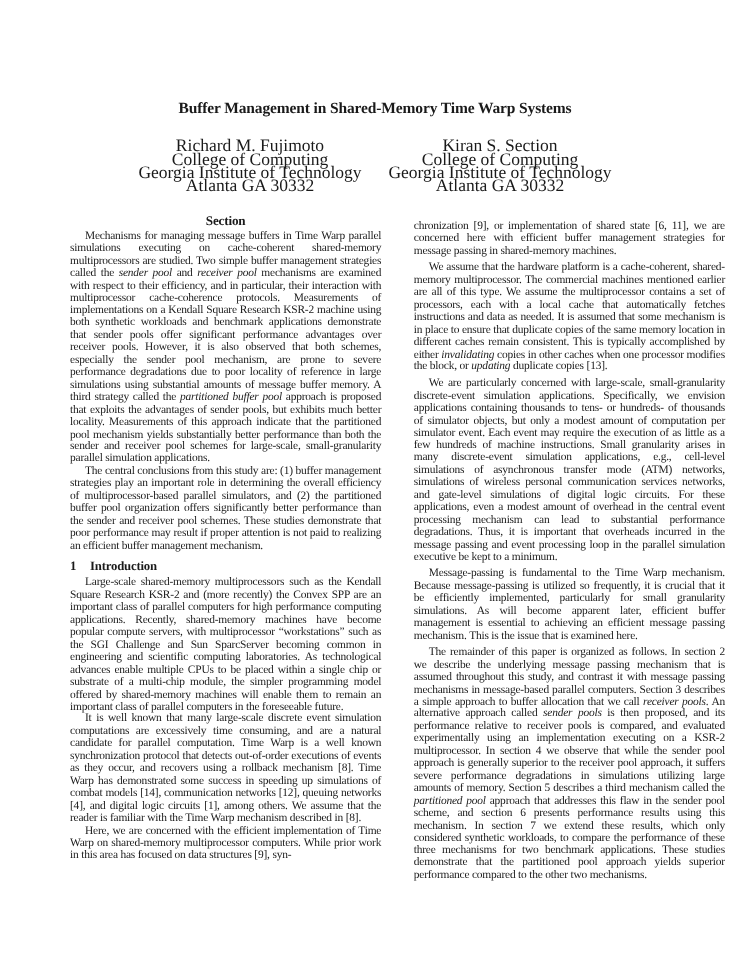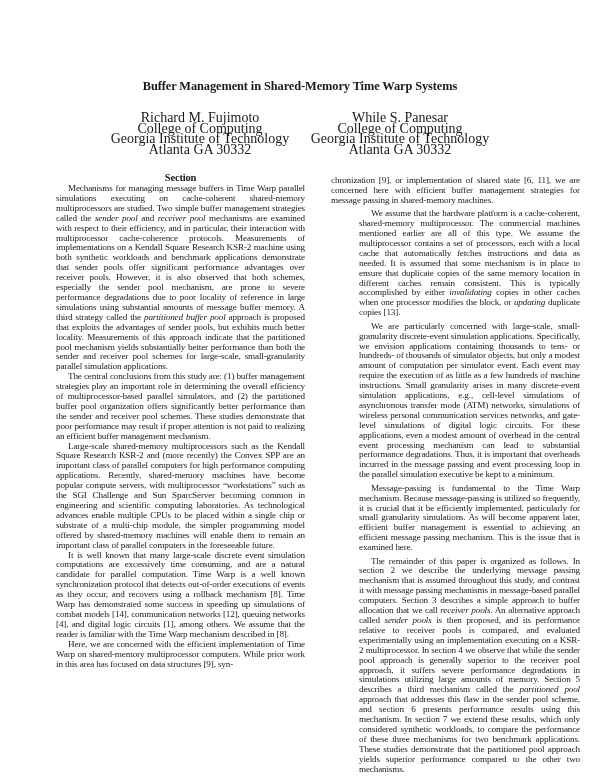--- a/index.html
+++ b/index.html
@@ -10,51 +10,52 @@
   .author { position: absolute; top: 113px; width: 200px; text-align: center;
             font-size: 14px; line-height: 10.6px; }
   .author.a1 { left: 100px; }
   .author.a2 { left: 300px; }
   .col { position: absolute; top: 172px; width: 249px; font-size: 9.15px; line-height: 9.9px;
          text-align: justify; letter-spacing: -0.15px; }
   .col.left { left: 56px; }
   .col.right { left: 331px; top: 176px; }
   .col p { margin: 0; text-indent: 12px; }
   .col p.noindent { text-indent: 0; }
-  .col p.gap { margin-top: 3.5px; margin-left: 28px; }
+  .col p.gap { margin-top: 3.5px; }
   .abs-head { text-align: center; font-weight: bold; font-size: 10.5px; line-height: 12px; margin: 0 0 0 0; }
   .sec-head { font-weight: bold; font-size: 10.2px; margin: 7px 0 3px 0; }
   .sec-head .num { display: inline-block; width: 16px; }
   em { font-style: italic; }
 </style>
 </head>
 <body>
 
 <div>
 
   <div class="title">Buffer Management in Shared-Memory Time Warp Systems</div>
 
   <div class="author a1">
     <div>Richard M. Fujimoto</div>
     <div>College of Computing</div>
     <div>Georgia Institute of Technology</div>
     <div>Atlanta GA  30332</div>
   </div>
   <div class="author a2">
-    <div>While S. Panesar</div>
+    <div>Kiran S. Section</div>
     <div>College of Computing</div>
     <div>Georgia Institute of Technology</div>
     <div>Atlanta GA  30332</div>
   </div>
 
   <div class="col left">
     <div class="abs-head">Section</div>
     <p><span>Mechanisms for managing message buffers in Time Warp parallel simulations executing on cache-coherent shared-memory multiprocessors are studied.  Two simple buffer management strategies called the </span><em>sender pool</em><span> and </span><em>receiver pool</em><span> mechanisms are examined with respect to their efficiency, and in particular, their interaction with multiprocessor cache-coherence protocols. Measurements of implementations on a Kendall Square Research KSR-2 machine using both synthetic workloads and benchmark applications demonstrate that sender pools offer significant performance advantages over receiver pools. However, it is also observed that both schemes, especially the sender pool mechanism, are prone to severe performance degradations due to poor locality of reference in large simulations using substantial amounts of message buffer memory. A third strategy called the </span><em>partitioned buffer pool</em><span> approach is proposed that exploits the advantages of sender pools, but exhibits much better locality.  Measurements of this approach indicate that the partitioned pool mechanism yields substantially better performance than both the sender and receiver pool schemes for large-scale, small-granularity parallel simulation applications.</span></p>
     <p>The central conclusions from this study are:  (1) buffer management strategies play an important role in determining the overall efficiency of multiprocessor-based parallel simulators, and (2) the partitioned buffer pool organization offers significantly better performance than the sender and receiver pool schemes. These studies demonstrate that poor performance may result if proper attention is not paid to realizing an efficient buffer management mechanism.</p>
 
+    <div class="sec-head"><span class="num">1</span><span>Introduction</span></div>
     <p>Large-scale shared-memory multiprocessors such as the Kendall Square Research KSR-2 and (more recently) the Convex SPP are an important class of parallel computers for high performance computing applications. Recently, shared-memory machines have become popular compute servers, with multiprocessor “workstations” such as the SGI Challenge and Sun SparcServer becoming common in engineering and scientific computing laboratories. As technological advances enable multiple CPUs to be placed within a single chip or substrate of a multi-chip module, the simpler programming model offered by shared-memory machines will enable them to remain an important class of parallel computers in the foreseeable future.</p>
     <p>It is well known that many large-scale discrete event simulation computations are excessively time consuming, and are a natural candidate for parallel computation.  Time Warp is a well known synchronization protocol that detects out-of-order executions of events as they occur, and recovers using a rollback mechanism [8].  Time Warp has demonstrated some success in speeding up simulations of combat models [14], communication networks [12], queuing networks [4], and digital logic circuits [1], among others.  We assume that the reader is familiar with the Time Warp mechanism described in [8].</p>
     <p>Here, we are concerned with the efficient implementation of Time Warp on shared-memory multiprocessor computers. While prior work in this area has focused on data structures [9], syn-</p>
   </div>
 
   <div class="col right">
     <p class="noindent">chronization [9], or implementation of shared state [6, 11], we are concerned here with efficient buffer management strategies for message passing in shared-memory machines.</p>
     <p class="gap"><span>We assume that the hardware platform is a cache-coherent, shared-memory multiprocessor.  The commercial machines mentioned earlier are all of this type.  We assume the multiprocessor contains a set of processors, each with a local cache that automatically fetches instructions and data as needed.  It is assumed that some mechanism is in place to ensure that duplicate copies of the same memory location in different caches remain consistent. This is typically accomplished by either </span><em>invalidating</em><span> copies in other caches when one processor modifies the block, or </span><em>updating</em><span> duplicate copies [13].</span></p>
     <p class="gap">We are particularly concerned with large-scale, small-granularity discrete-event simulation applications.  Specifically, we envision applications containing thousands to tens- or hundreds- of thousands of simulator objects, but only a modest amount of computation per simulator event.  Each event may require the execution of as little as a few hundreds of machine instructions. Small granularity arises in many discrete-event simulation applications, e.g., cell-level simulations of asynchronous transfer mode (ATM) networks, simulations of wireless personal communication services networks, and gate-level simulations of digital logic circuits.  For these applications, even a modest amount of overhead in the central event processing mechanism can lead to substantial performance degradations. Thus, it is important that overheads incurred in the message passing and event processing loop in the parallel simulation executive be kept to a minimum.</p>
     <p class="gap">Message-passing is fundamental to the Time Warp mechanism.  Because message-passing is utilized so frequently, it is crucial that it be efficiently implemented, particularly for small granularity simulations. As will become apparent later, efficient buffer management is essential to achieving an efficient message passing mechanism.  This is the issue that is examined here.</p>

